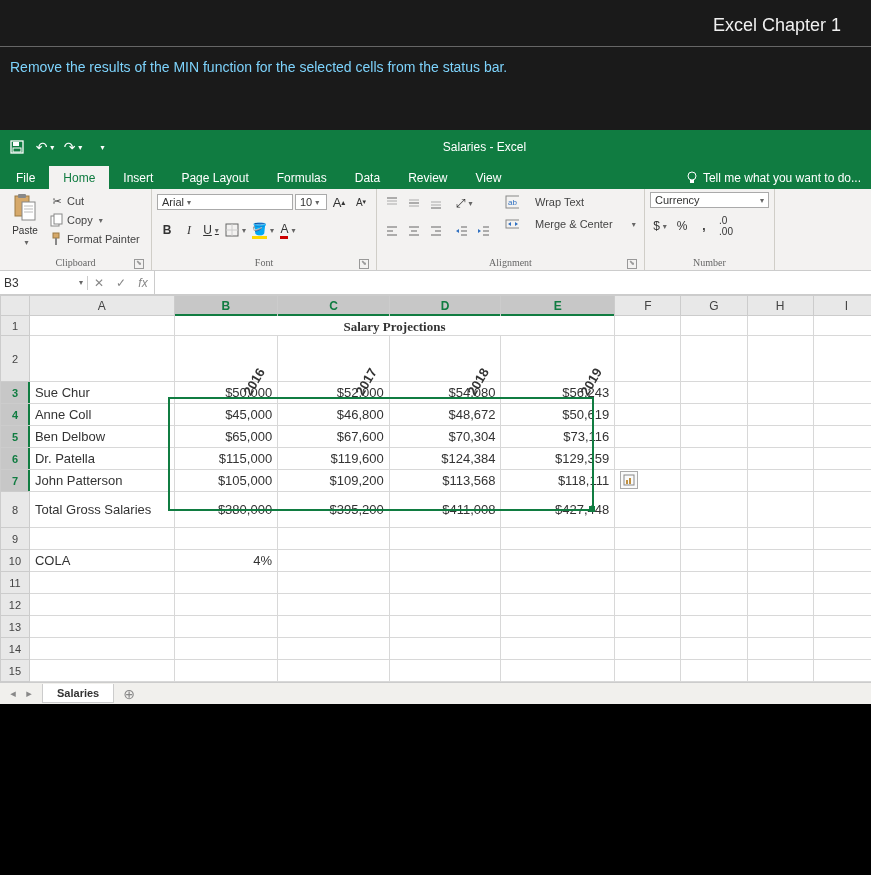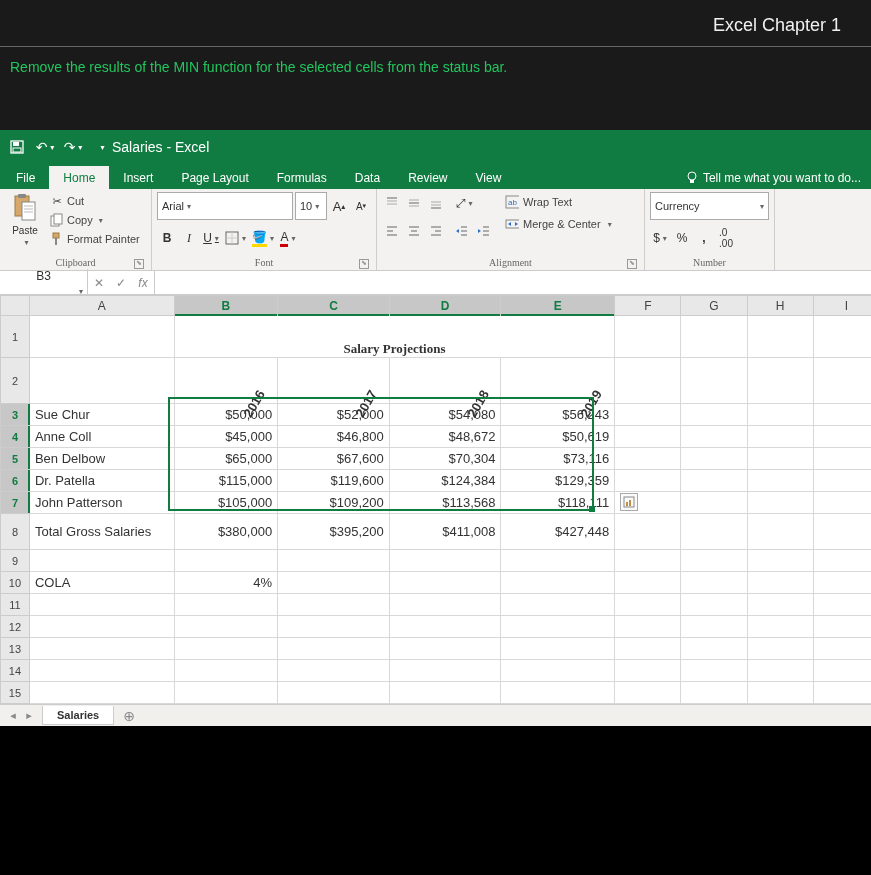--- a/index.html
+++ b/index.html
@@ -2,28 +2,28 @@
 <html><head>
 <meta charset="utf-8">
 <style>
   * { box-sizing: border-box; margin: 0; padding: 0; }
   body { font-family: "Segoe UI", Arial, sans-serif; background: #000; font-size: 12px; color: #333; width: 871px; }
   
   
   .top-frame { background: #1a1a1a; color: #fff; }
   .chapter-title { text-align: right; padding: 15px 30px 10px; font-size: 18px; font-weight: 300; color: #f0f0f0; }
   .chapter-line { height: 1px; background: #666; }
-  .instruction { padding: 12px 10px 55px; font-size: 14px; color: #22c55e; }
+  .instruction { padding: 12px 10px 55px; font-size: 14px; color: #7dd3fc; }
   
   
   .excel { background: #e6e6e6; }
   .title-bar { background: #107c41; height: 34px; display: flex; align-items: center; padding: 0 6px; color: #fff; }
   .qat { display: flex; gap: 6px; align-items: center; }
   .qat-btn { width: 22px; height: 22px; display: flex; align-items: center; justify-content: center; cursor: pointer; font-size: 14px; }
-  .window-title { flex: 1; text-align: left; font-size: 14px; padding-right: 8px; }
+  .window-title { flex: 1; text-align: center; font-size: 12px; padding-right: 8px; }
   
   
   .tabstrip { background: #107c41; display: flex; align-items: flex-end; height: 25px; padding-left: 2px; gap: 0; color: #fff; }
   .tab { padding: 5px 14px 4px; font-size: 12px; cursor: pointer; }
   .tab.active { background: #f3f2f1; color: #107c41; }
   .tell-me { margin-left: auto; display: flex; align-items: center; padding: 0 10px 4px; gap: 5px; font-size: 12px; }
   .bulb { width: 12px; height: 14px; display: inline-block; }
   
   
   .ribbon { background: #f3f2f1; border-bottom: 1px solid #ccc; display: flex; height: 82px; }
@@ -33,59 +33,59 @@
   .dlg-launcher { position: absolute; right: 2px; bottom: 0; width: 10px; height: 10px; border: 1px solid #999; font-size: 7px; text-align: center; line-height: 7px; color: #999; cursor: pointer; }
   
   .paste-btn { width: 40px; text-align: center; font-size: 10px; cursor: pointer; }
   .paste-icon { width: 28px; height: 32px; margin: 0 auto 1px; display:flex; align-items:center; justify-content:center; }
   .clip-mini { display: flex; flex-direction: column; gap: 1px; font-size: 11px; color: #444; padding-left: 2px; }
   .clip-row { display: flex; align-items: center; gap: 3px; cursor: pointer; height: 18px; }
   .mini-icon { width: 14px; height: 14px; display:inline-flex; align-items:center; justify-content:center; }
   
   .font-col { display: flex; flex-direction: column; gap: 2px; }
   .font-row { display: flex; gap: 2px; align-items: center; }
-  .dd-box { border: 1px solid #aaa; background: #fff; height: 28px; display: flex; align-items: center; padding: 0 4px; font-size: 11px; cursor: pointer; }
+  .dd-box { border: 1px solid #aaa; background: #fff; height: 16px; display: flex; align-items: center; padding: 0 4px; font-size: 11px; cursor: pointer; }
   .dd-arrow { font-size: 8px; margin-left: 3px; color: #666; }
   .size-box { width: 32px; }
   .ribbon-btn { height: 20px; min-width: 20px; display: inline-flex; align-items: center; justify-content: center; cursor: pointer; font-size: 12px; padding: 0 2px; color: #333; }
   .ribbon-btn.b { font-weight: bold; }
   .ribbon-btn.i { font-style: italic; font-family: 'Times New Roman', serif; }
   .ribbon-btn.u { text-decoration: underline; }
   .grow-a { font-size: 13px; }
   .shrink-a { font-size: 10px; }
   .bucket { color: #cc9900; position: relative; }
   .underln { display: inline-block; border-bottom: 3px solid; padding-bottom: 0px; }
   .fill-underln { border-color: #ffd800; }
   .font-underln { border-color: #cc0000; }
   
   .align-col { display: flex; flex-direction: column; gap: 2px; padding-top: 1px; }
   .wrap-merge { display:flex; flex-direction:column; gap:2px; margin-left: 8px; font-size:11px; color:#444; }
-  .wm-row { display:flex; align-items:center; gap:4px; cursor:pointer; height: 20px; }
+  .wm-row { display:flex; align-items:center; gap:16px; cursor:pointer; height: 20px; }
   
   .num-col { display:flex; flex-direction:column; gap:2px; }
   
   
   .nfbar { display:flex; align-items:center; background:#fff; border-bottom:1px solid #ccc; height:24px; }
-  .namebox { width: 88px; border-right: 1px solid #ccc; display:flex; align-items:center; padding:0 4px; font-size:12px; gap: 4px; cursor: text; flex-direction: column; }
+  .namebox { width: 88px; border-right: 1px solid #ccc; display:flex; align-items:center; padding:0 4px; font-size:12px; gap: 4px; cursor: text; }
   .fb-btns { display:flex; border-right:1px solid #ccc; height:100%; }
   .fb-btn { width:22px; display:flex; align-items:center; justify-content:center; cursor:pointer; color:#888; font-size:12px; }
   .fb-input { flex:1; padding: 0 8px; font-size:12px; cursor:text; }
   
   
   .grid-area { background:#fff; overflow:hidden; }
   table.grid { border-collapse: collapse; table-layout: fixed; width: 880px; }
   .corner { width: 28px; height: 20px; background: #e8e8e8; border: 1px solid #ccc; cursor:pointer; }
   th.colhead { background: #e8e8e8; border: 1px solid #ccc; height: 20px; font-weight: normal; font-size: 12px; color:#444; cursor:pointer; position:relative; }
   th.colhead.sel { background:#c7c7c7; color:#107c41; font-weight:bold; }
   th.colhead.sel::after { content:''; position:absolute; left:0; right:0; bottom:-1px; height:2px; background:#107c41; }
   th.rowhead { width: 28px; background: #e8e8e8; border: 1px solid #ccc; font-weight: normal; font-size: 11px; color:#444; cursor:pointer; position:relative; }
   th.rowhead.sel { background:#c7c7c7; color:#107c41; font-weight:bold; }
   th.rowhead.sel::after { content:''; position:absolute; top:0; bottom:0; right:-1px; width:2px; background:#107c41; }
   td.cell { border: 1px solid #d8d8d8; height: 22px; padding: 0 5px; font-size: 13px; color:#333; background:#fff; cursor:cell; }
-  td.cell.tall { height: 42px; vertical-align: bottom; }
+  td.cell.tall { height: 20px; vertical-align: bottom; }
   td.cell.r { text-align: right; }
   .title-cell { font-weight: bold; color: #1f5aa6; font-size: 20px; font-family: 'Times New Roman', serif; text-align:center;}
   .year-hdr { font-weight:bold; position:relative; text-align:right; }
   .year-hdr span { display:inline-block; transform: rotate(-60deg); transform-origin: right bottom; padding-right: 8px;}
   .sel-rect { position:absolute; border: 2px solid #107c41; left: 28px; pointer-events:none; }
   .sel-handle { position:absolute; width:6px; height:6px; background:#107c41; bottom:-3px; right:-3px; }
   .qa-icon-cell { position:relative; }
   .qa-icon { position:absolute; right:-24px; bottom:2px; width:18px; height:18px; border:1px solid #aaa; background:#fafafa; cursor:pointer; display:flex; align-items:center; justify-content:center; }
   
   

